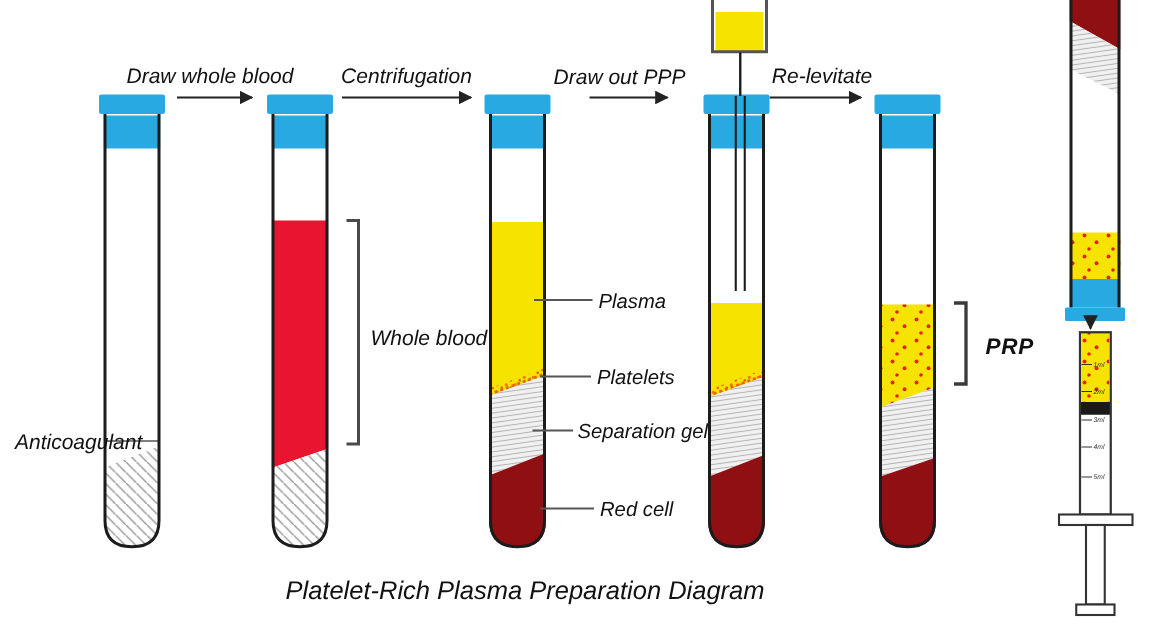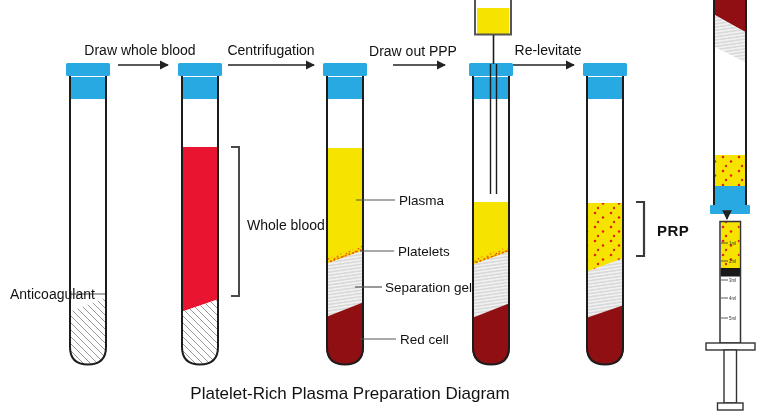--- a/index.html
+++ b/index.html
@@ -1,17 +1,17 @@
 <!DOCTYPE html>
 <html><head>
 <meta charset="utf-8">
 <style>
   html,body{margin:0;padding:0;background:#ffffff;}
   #stage{position:relative;width:769px;height:417px;background:#ffffff;overflow:hidden;
-         font-family:"Liberation Sans", sans-serif;}
+         font-family:"Liberation Sans", sans-serif;font-style:italic;}
   svg text{font-family:"Liberation Sans", sans-serif;fill:#111;}
   .steplbl{font-size:14px;}
   .sidelbl{font-size:13.5px;}
   .prplbl{font-size:15px;font-weight:bold;letter-spacing:0.5px;}
   .titlelbl{font-size:17px;}
   .gradlbl{font-size:4.5px;fill:#333;}
 </style>
 </head>
 <body>
 

